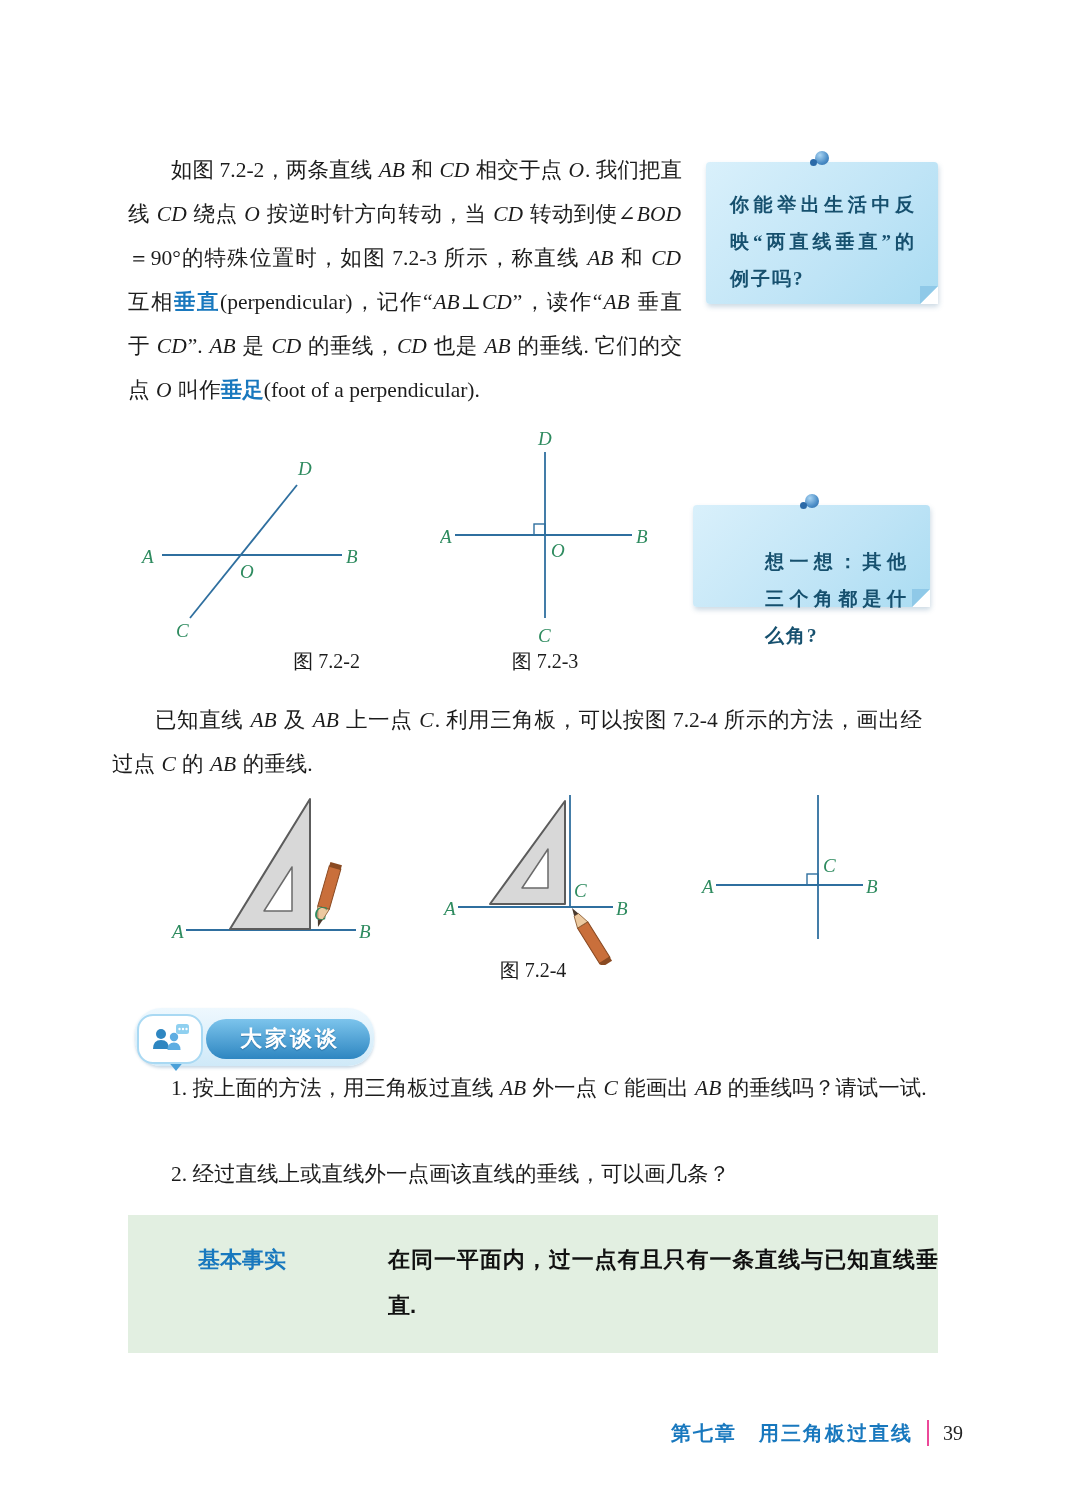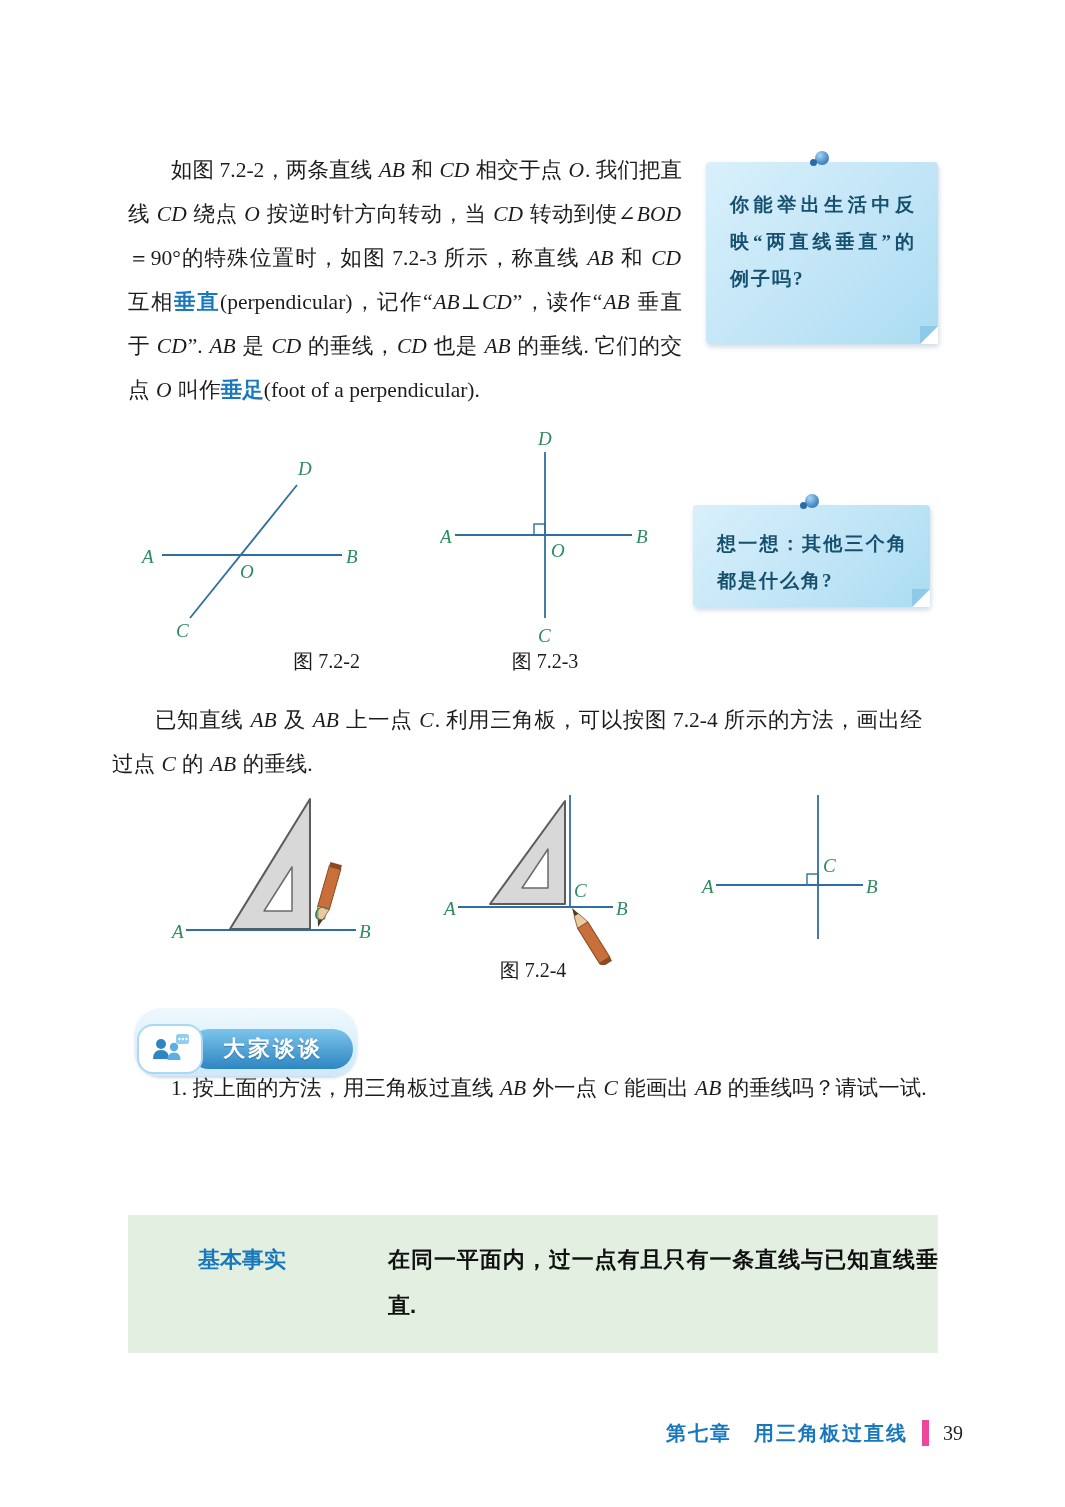--- a/index.html
+++ b/index.html
@@ -31,22 +31,22 @@
   
   .geoline{stroke:#2f6f9f;stroke-width:1.8;fill:none;}
   .sq{fill:none;stroke:#2f6f9f;stroke-width:1.4;}
   .lbl{font:italic 19px "Liberation Serif","DejaVu Serif",serif;fill:#2e8b5f;}
   .tri{fill:#d8d8d8;stroke:#5c5c5c;stroke-width:2;stroke-linejoin:round;}
   .tri-hole{fill:#ffffff;stroke:#6a6a6a;stroke-width:1.5;stroke-linejoin:round;}
   .caption{position:absolute;text-align:center;font-size:20px;color:#1c1c1c;}
 
   
   .talk{position:absolute;left:135px;top:1008px;display:flex;align-items:center;height:50px;
-        background:linear-gradient(#eef8fe,#cfe9f8);border-radius:26px;padding:16px 4px 2px 2px;
-        box-shadow:0 2px 3px rgba(80,130,170,.3);}
+        background:linear-gradient(#eef8fe,#cfe9f8);border-radius:26px;padding:6px 4px 2px 2px;
+        box-shadow:0 2px 3px rgba(80,130,170,.3);gap:17px;}
   .talk-icon{width:62px;height:46px;background:#ffffff;border:2px solid #a9d9f3;border-radius:16px;
              display:flex;align-items:center;justify-content:center;z-index:2;}
   .talk-capsule{margin-left:-14px;height:40px;line-height:40px;padding:0 30px 0 34px;border-radius:22px;
                 background:linear-gradient(#7cc4ec,#2e86c1);color:#fff;
                 font-family:"Liberation Sans","DejaVu Sans",sans-serif;font-weight:700;font-size:22px;
                 letter-spacing:3px;text-shadow:0 1px 1px rgba(0,60,110,.4);}
   .talk-arrow{position:absolute;left:32px;top:52px;width:0;height:0;
               border-left:9px solid transparent;border-right:9px solid transparent;
               border-top:11px solid #4aa0d8;}
 
@@ -55,30 +55,30 @@
         display:flex;align-items:flex-start;padding:22px 0 24px 0;}
   .fact-label{margin-left:70px;width:150px;color:#1878be;font-weight:700;font-size:22px;
               font-family:"Liberation Sans","DejaVu Sans",sans-serif;line-height:46px;flex:none;}
   .fact-text{width:566px;font-family:"Liberation Sans","DejaVu Sans",sans-serif;font-weight:700;
              font-size:22px;line-height:46px;color:#111;text-align:justify;margin-left:40px;}
 
   
   .footer{position:absolute;top:1420px;left:0;width:963px;text-align:right;font-size:20px;}
   .footer-chapter{color:#1878be;font-family:"Liberation Sans","DejaVu Sans",sans-serif;font-weight:700;
                   letter-spacing:2px;}
-  .footer-page{display:inline-block;margin-left:14px;padding-left:14px;border-left:7px solid #ec4899;
+  .footer-page{display:inline-block;margin-left:14px;padding-left:14px;border-left:2px solid #ec4899;
                color:#222;line-height:26px;}
 </style>
 </head>
 <body>
 
 <div class="page">
 
   <div class="block" style="left:128px;top:148px;width:810px;">
-    <div class="sticky" style="position:relative;float:right;width:232px;height:182px;margin:14px 0 30px 24px;">
+    <div class="sticky" style="position:relative;float:right;width:232px;height:142px;margin:14px 0 30px 24px;">
       <span class="pin"></span>
       <div class="sticky-text">你能举出生活中反映“两直线垂直”的例子吗?</div>
       <span class="fold"></span>
       <span class="fold2"></span>
     </div>
     <p class="para indent" style="margin:0;"><span>如图 7.2-2，两条直线 </span><span class="r-v">AB</span><span> 和 </span><span class="r-v">CD</span><span> 相交于点 </span><span class="r-v">O</span><span>. 我们把直线 </span><span class="r-v">CD</span><span> 绕点 </span><span class="r-v">O</span><span> 按逆时针方向转动，当 </span><span class="r-v">CD</span><span> 转动到使∠</span><span class="r-v">BOD</span><span>＝90°的特殊位置时，如图 7.2-3 所示，称直线 </span><span class="r-v">AB</span><span> 和 </span><span class="r-v">CD</span><span> 互相</span><span class="r-term">垂直</span><span>(perpendicular)，记作“</span><span class="r-v">AB</span><span>⊥</span><span class="r-v">CD</span><span>”，读作“</span><span class="r-v">AB</span><span> 垂直于 </span><span class="r-v">CD</span><span>”. </span><span class="r-v">AB</span><span> 是 </span><span class="r-v">CD</span><span> 的垂线，</span><span class="r-v">CD</span><span> 也是 </span><span class="r-v">AB</span><span> 的垂线. 它们的交点 </span><span class="r-v">O</span><span> 叫作</span><span class="r-term">垂足</span><span>(foot of a perpendicular).</span></p>
   </div>
 
   <div class="block" style="left:0;top:430px;width:1065px;height:255px;">
 
@@ -100,21 +100,21 @@
       <text class="lbl" x="98" y="15">D</text>
       <text class="lbl" x="98" y="212">C</text>
       <text class="lbl" x="0" y="113">A</text>
       <text class="lbl" x="196" y="113">B</text>
       <text class="lbl" x="111" y="127">O</text>
     </svg>
     <div class="caption" style="left:440px;top:218px;width:210px;">图 7.2-3</div>
 
     <div class="sticky" style="left:693px;top:75px;width:237px;height:102px;">
       <span class="pin"></span>
-      <div class="sticky-text" style="padding:20px 22px 6px 24px;">想一想：其他三个角都是什么角?</div>
+      <div class="sticky-text" style="padding:38px 22px 6px 24px;margin-left:48px;">想一想：其他三个角都是什么角?</div>
       <span class="fold"></span>
       <span class="fold2"></span>
     </div>
   </div>
 
   <p class="para indent block" style="left:112px;top:698px;width:810px;margin:0;"><span>已知直线 </span><span class="r-v">AB</span><span> 及 </span><span class="r-v">AB</span><span> 上一点 </span><span class="r-v">C</span><span>. 利用三角板，可以按图 7.2-4 所示的方法，画出经过点 </span><span class="r-v">C</span><span> 的 </span><span class="r-v">AB</span><span> 的垂线.</span></p>
 
   <div class="block" style="left:128px;top:787px;width:810px;height:215px;">
     <svg width="810" height="178" viewBox="0 0 810 178">
       <defs>
@@ -170,20 +170,21 @@
         <path d="M5 26 q0 -9 8 -9 q8 0 8 9 z" fill="#2e86c1"></path>
         <circle cx="26" cy="14" r="4.2" fill="#5dade2"></circle>
         <path d="M19.5 27 q0 -7.5 6.5 -7.5 q6.5 0 6.5 7.5 z" fill="#5dade2"></path>
       </svg>
     </div>
     <div class="talk-capsule">大家谈谈</div>
     <span class="talk-arrow"></span>
   </div>
 
   <p class="para indent block" style="left:128px;top:1066px;width:810px;margin:0;"><span>1. 按上面的方法，用三角板过直线 </span><span class="r-v">AB</span><span> 外一点 </span><span class="r-v">C</span><span> 能画出 </span><span class="r-v">AB</span><span> 的垂线吗？请试一试.</span></p>
+  <p class="para indent block" style="left:128px;top:1152px;width:810px;margin:0;"><span>2. 经过直线上或直线外一点画该直线的垂线，可以画几条？</span></p>
 
   <div class="fact">
     <div class="fact-label">基本事实</div>
     <div class="fact-text">在同一平面内，过一点有且只有一条直线与已知直线垂直.</div>
   </div>
 
   <div class="footer">
     <span class="footer-chapter">第七章　用三角板过直线</span><span class="footer-page">39</span>
   </div>
 

